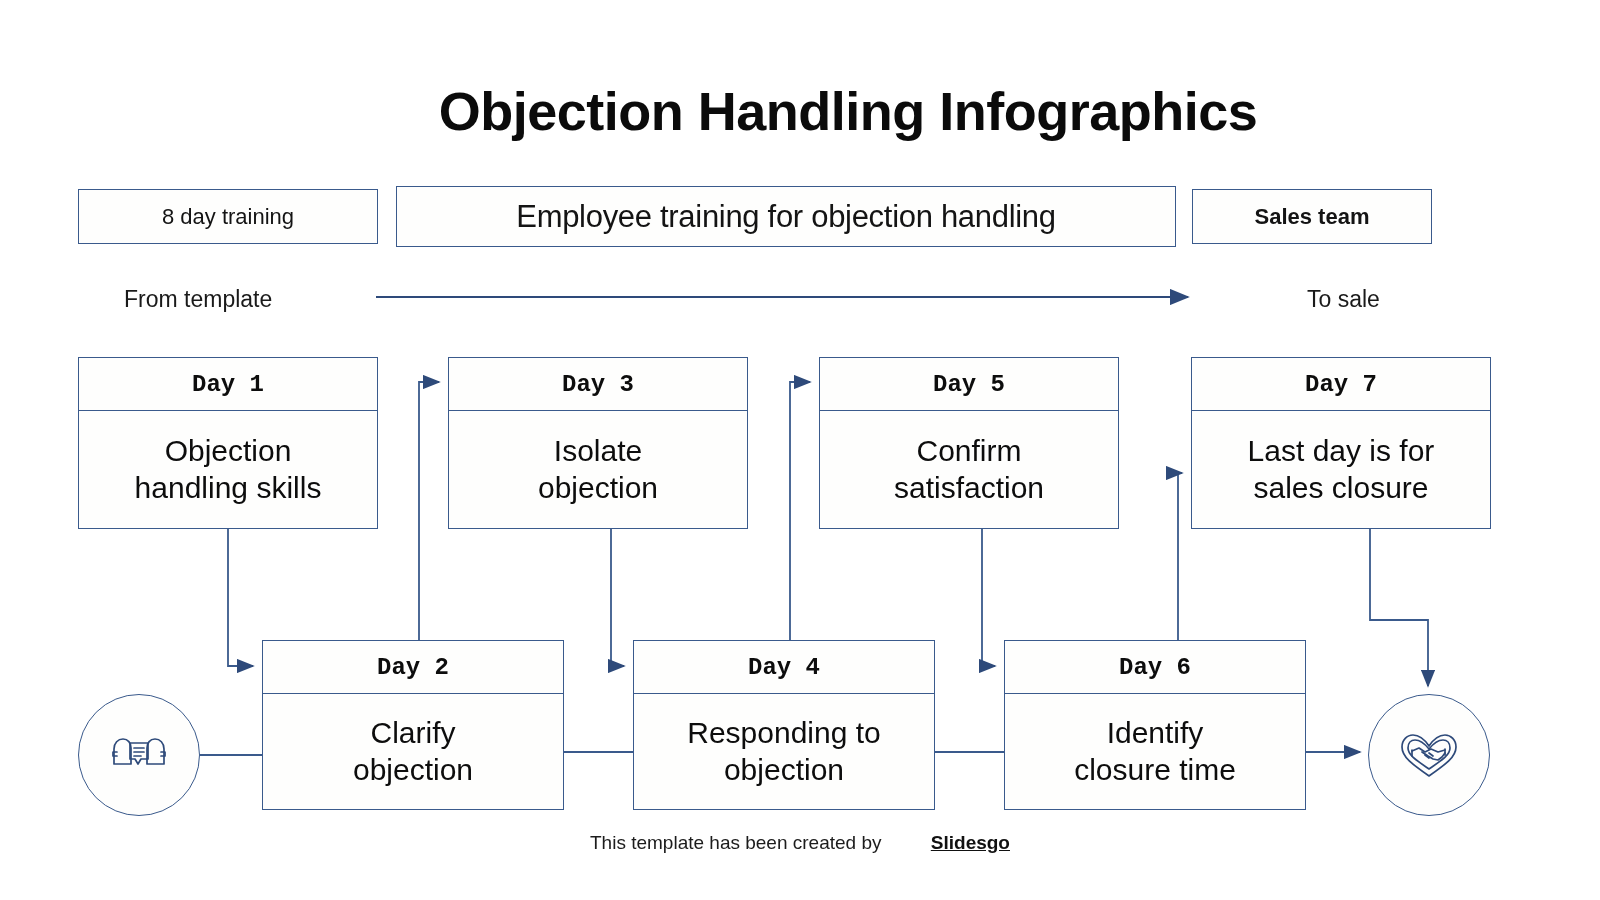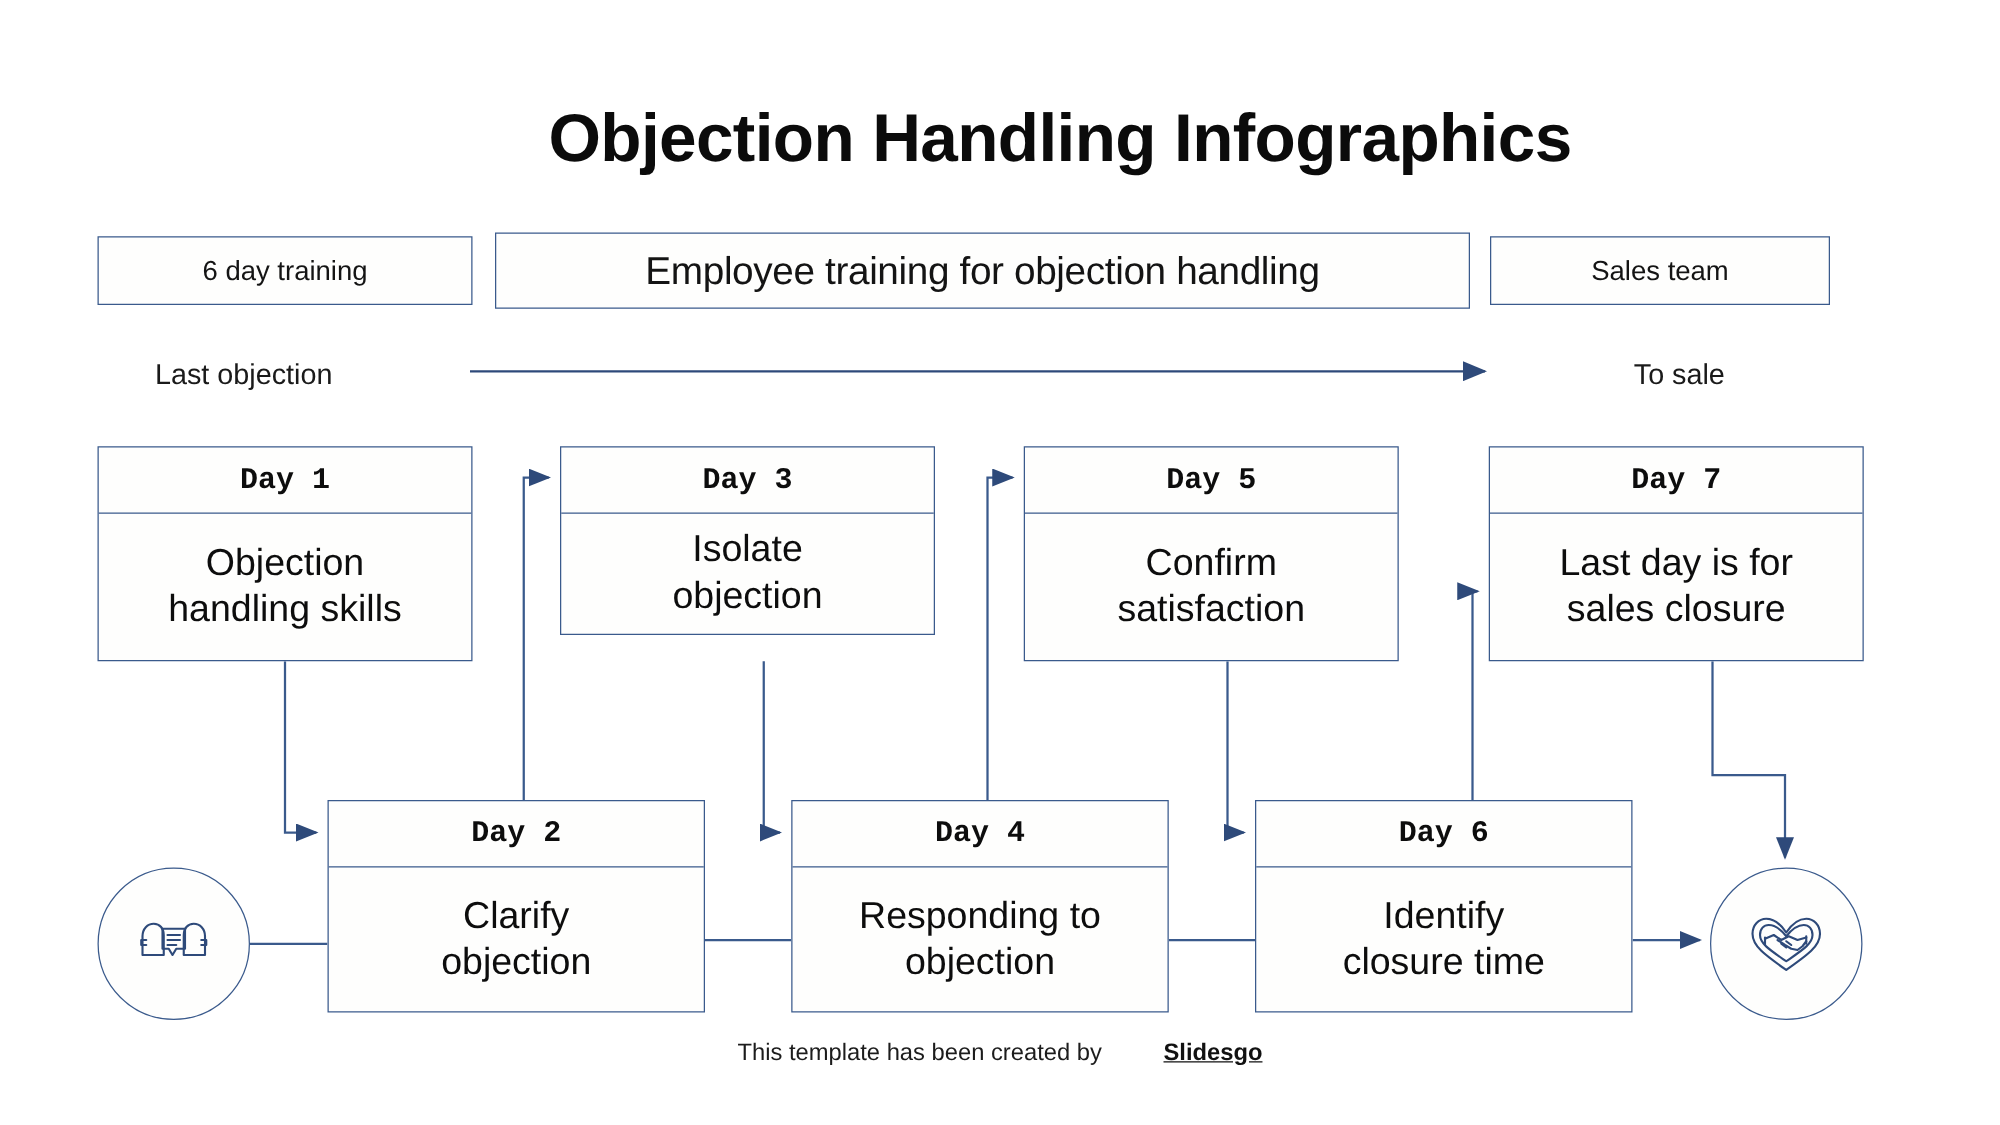--- a/index.html
+++ b/index.html
@@ -48,22 +48,22 @@
   }
   #chip-duration {
     left: 78px; top: 189px; width: 300px; height: 55px;
     font-size: 22px; font-weight: 400;
   }
   #chip-main {
     left: 396px; top: 186px; width: 780px; height: 61px;
     font-size: 31px; font-weight: 500; letter-spacing: -0.3px;
   }
   #chip-audience {
-    left: 1192px; top: 189px; width: 272px; height: 55px;
-    font-size: 22px; font-weight: 400;
+    left: 1192px; top: 189px; width: 240px; height: 55px;
+    font-size: 22px; font-weight: 700;
   }
 
   
   .flow-label {
     position: absolute;
     font-size: 23px;
     color: #1a1a1a;
     white-space: nowrap;
   }
   #label-from { left: 124px; top: 286px; }
@@ -106,21 +106,21 @@
     font-size: 30px;
     font-weight: 400;
     line-height: 1.22;
     color: #0d0d0d;
     padding: 2px 10px;
     white-space: pre-line;
   }
 
   
   #card-day1 { left: 78px;   top: 357px; width: 300px; height: 172px; }
-  #card-day3 { left: 448px;  top: 357px; width: 300px; height: 151px; }
+  #card-day3 { left: 448px;  top: 357px; width: 300px; height: 172px; }
   #card-day5 { left: 819px;  top: 357px; width: 300px; height: 172px; }
   #card-day7 { left: 1191px; top: 357px; width: 300px; height: 172px; }
 
   
   #card-day2 { left: 262px;  top: 640px; width: 302px; height: 170px; }
   #card-day4 { left: 633px;  top: 640px; width: 302px; height: 170px; }
   #card-day6 { left: 1004px; top: 640px; width: 302px; height: 170px; }
 
   
   .circle-node {
@@ -164,30 +164,30 @@
   }
 </style>
 </head>
 <body>
 
 <div id="slide">
 
   <div id="page-title">Objection Handling Infographics</div>
 
   <div class="chip" id="chip-duration">
-    <span>6 day training</span>
+    <span>8 day training</span>
   </div>
   <div class="chip" id="chip-main">
     <span>Employee training for objection handling</span>
   </div>
   <div class="chip" id="chip-audience">
     <span>Sales team</span>
   </div>
 
-  <div class="flow-label" id="label-from">Last objection</div>
+  <div class="flow-label" id="label-from">From template</div>
   <div class="flow-label" id="label-to">To sale</div>
 
   <svg id="progress-arrow" viewBox="0 0 824 32">
     <defs>
       <marker id="ah-main" markerWidth="11" markerHeight="9" refX="10" refY="4.5" orient="auto">
         <path d="M0,0 L11,4.5 L0,9 z" fill="#2e4a7a"></path>
       </marker>
     </defs>
     <line x1="0" y1="16" x2="812" y2="16" stroke="#2e4a7a" stroke-width="1.8" marker-end="url(#ah-main)"></line>
   </svg>

